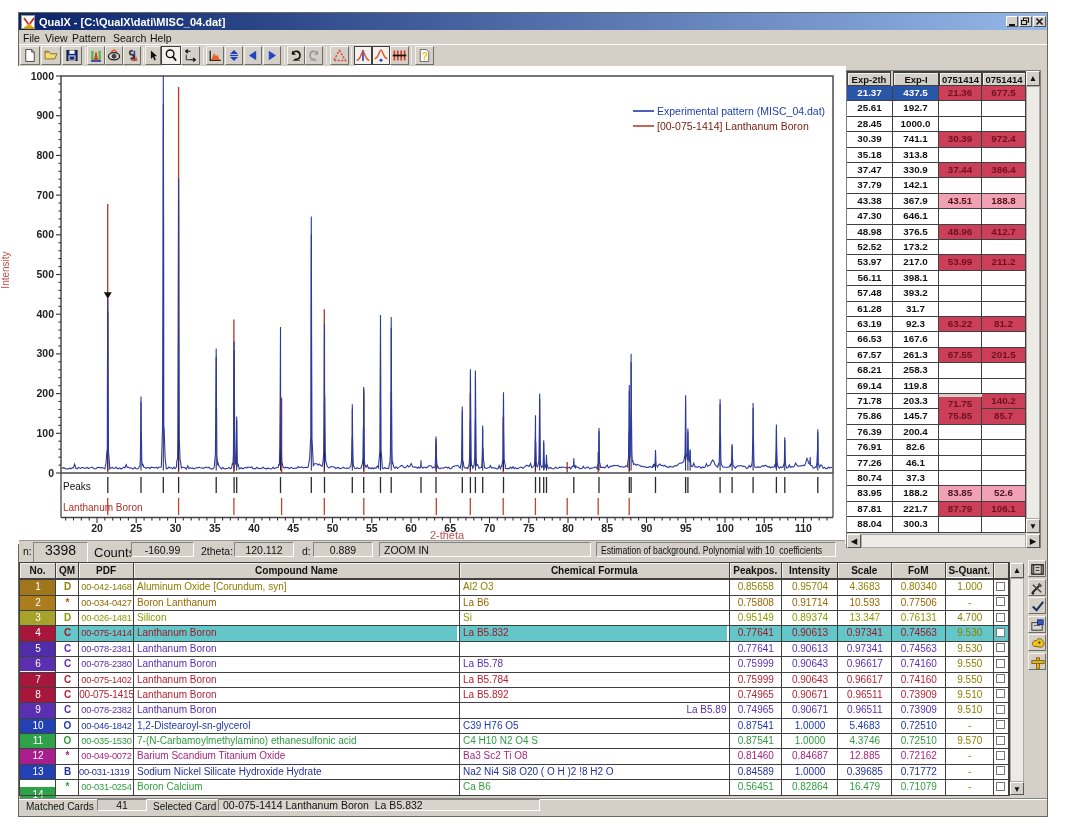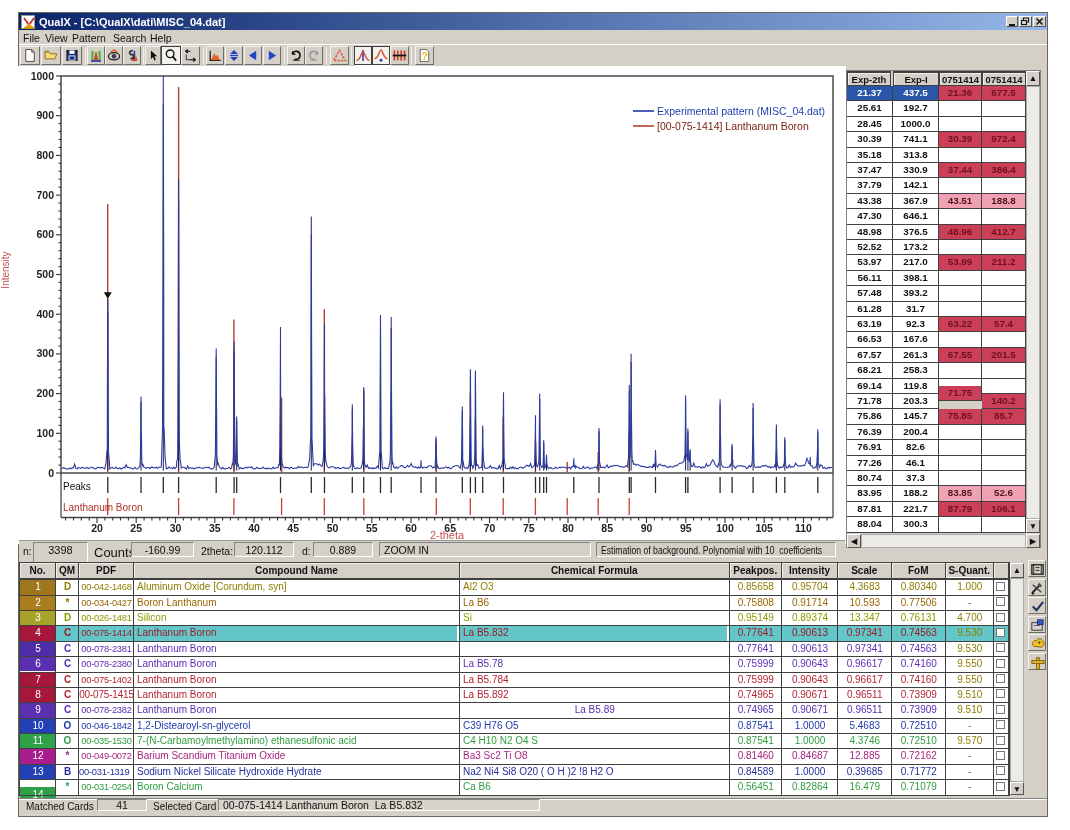--- a/index.html
+++ b/index.html
@@ -529,40 +529,40 @@
 <div class="rtc" style="left:893px;top:286.2px;width:46px;height:15.4px;background:#fff;color:#111">393.2</div>
 <div class="rtc" style="left:939px;top:286.2px;width:43px;height:15.4px;background:#fff;color:#111"></div>
 <div class="rtc" style="left:982px;top:286.2px;width:44px;height:15.4px;background:#fff;color:#111"></div>
 <div class="rtc" style="left:847px;top:301.6px;width:46px;height:15.4px;background:#fff;color:#111">61.28</div>
 <div class="rtc" style="left:893px;top:301.6px;width:46px;height:15.4px;background:#fff;color:#111">31.7</div>
 <div class="rtc" style="left:939px;top:301.6px;width:43px;height:15.4px;background:#fff;color:#111"></div>
 <div class="rtc" style="left:982px;top:301.6px;width:44px;height:15.4px;background:#fff;color:#111"></div>
 <div class="rtc" style="left:847px;top:317.0px;width:46px;height:15.4px;background:#fff;color:#111">63.19</div>
 <div class="rtc" style="left:893px;top:317.0px;width:46px;height:15.4px;background:#fff;color:#111">92.3</div>
 <div class="rtc" style="left:939px;top:317.0px;width:43px;height:15.4px;background:#cb3f59;color:#70101e">63.22</div>
-<div class="rtc" style="left:982px;top:317.0px;width:44px;height:15.4px;background:#cb3f59;color:#70101e">57.4</div>
+<div class="rtc" style="left:982px;top:317.0px;width:44px;height:15.4px;background:#cb3f59;color:#70101e">81.2</div>
 <div class="rtc" style="left:847px;top:332.4px;width:46px;height:15.4px;background:#fff;color:#111">66.53</div>
 <div class="rtc" style="left:893px;top:332.4px;width:46px;height:15.4px;background:#fff;color:#111">167.6</div>
 <div class="rtc" style="left:939px;top:332.4px;width:43px;height:15.4px;background:#fff;color:#111"></div>
 <div class="rtc" style="left:982px;top:332.4px;width:44px;height:15.4px;background:#fff;color:#111"></div>
 <div class="rtc" style="left:847px;top:347.8px;width:46px;height:15.4px;background:#fff;color:#111">67.57</div>
 <div class="rtc" style="left:893px;top:347.8px;width:46px;height:15.4px;background:#fff;color:#111">261.3</div>
 <div class="rtc" style="left:939px;top:347.8px;width:43px;height:15.4px;background:#cb3f59;color:#70101e">67.55</div>
 <div class="rtc" style="left:982px;top:347.8px;width:44px;height:15.4px;background:#cb3f59;color:#70101e">201.5</div>
 <div class="rtc" style="left:847px;top:363.2px;width:46px;height:15.4px;background:#fff;color:#111">68.21</div>
 <div class="rtc" style="left:893px;top:363.2px;width:46px;height:15.4px;background:#fff;color:#111">258.3</div>
 <div class="rtc" style="left:939px;top:363.2px;width:43px;height:15.4px;background:#fff;color:#111"></div>
 <div class="rtc" style="left:982px;top:363.2px;width:44px;height:15.4px;background:#fff;color:#111"></div>
 <div class="rtc" style="left:847px;top:378.6px;width:46px;height:15.4px;background:#fff;color:#111">69.14</div>
 <div class="rtc" style="left:893px;top:378.6px;width:46px;height:15.4px;background:#fff;color:#111">119.8</div>
 <div class="rtc" style="left:939px;top:378.6px;width:43px;height:15.4px;background:#fff;color:#111"></div>
 <div class="rtc" style="left:982px;top:378.6px;width:44px;height:15.4px;background:#fff;color:#111"></div>
 <div class="rtc" style="left:847px;top:394.0px;width:46px;height:15.4px;background:#fff;color:#111">71.78</div>
 <div class="rtc" style="left:893px;top:394.0px;width:46px;height:15.4px;background:#fff;color:#111">203.3</div>
-<div class="rtc" style="left:939px;top:386px;width:43px;height:15.4px;background:#cb3f59;color:#70101e">71.75</div>
+<div class="rtc" style="left:939px;top:397px;width:43px;height:15.4px;background:#cb3f59;color:#70101e">71.75</div>
 <div class="rtc" style="left:982px;top:394.0px;width:44px;height:15.4px;background:#cb3f59;color:#70101e">140.2</div>
 <div class="rtc" style="left:847px;top:409.4px;width:46px;height:15.4px;background:#fff;color:#111">75.86</div>
 <div class="rtc" style="left:893px;top:409.4px;width:46px;height:15.4px;background:#fff;color:#111">145.7</div>
 <div class="rtc" style="left:939px;top:409.4px;width:43px;height:15.4px;background:#cb3f59;color:#70101e">75.85</div>
 <div class="rtc" style="left:982px;top:409.4px;width:44px;height:15.4px;background:#cb3f59;color:#70101e">85.7</div>
 <div class="rtc" style="left:847px;top:424.8px;width:46px;height:15.4px;background:#fff;color:#111">76.39</div>
 <div class="rtc" style="left:893px;top:424.8px;width:46px;height:15.4px;background:#fff;color:#111">200.4</div>
 <div class="rtc" style="left:939px;top:424.8px;width:43px;height:15.4px;background:#fff;color:#111"></div>
 <div class="rtc" style="left:982px;top:424.8px;width:44px;height:15.4px;background:#fff;color:#111"></div>
 <div class="rtc" style="left:847px;top:440.2px;width:46px;height:15.4px;background:#fff;color:#111">76.91</div>
@@ -590,21 +590,21 @@
 <div class="rtc" style="left:939px;top:517.2px;width:43px;height:15.4px;background:#fff;color:#111"></div>
 <div class="rtc" style="left:982px;top:517.2px;width:44px;height:15.4px;background:#fff;color:#111"></div>
 <div class="sb" style="left:1026px;top:71.0px;width:14px;height:15px">▲</div>
 <div style="position:absolute;left:1026px;top:86.0px;width:14px;height:432.6px;background:#ecebe6;border:1px solid #aaa"></div>
 <div class="sb" style="left:1026px;top:518.6px;width:14px;height:14px">▼</div>
 <div class="sb" style="left:847px;top:533.6px;width:14px;height:14px">◀</div>
 <div style="position:absolute;left:861px;top:533.6px;width:165px;height:14px;background:#ecebe6;border:1px solid #aaa"></div>
 <div class="sb" style="left:1026px;top:533.6px;width:14px;height:14px">▶</div>
 <div style="position:absolute;left:19px;top:540px;width:826px;height:20px;background:#d4d0c8;border-top:1px solid #999"></div>
 <div style="position:absolute;left:23px;top:544.5px;font-size:10.5px;color:#111">n:</div>
-<div style="position:absolute;left:33px;top:542px;width:55px;height:27px;background:#d4d0c8;border-top:1px solid #848484;border-left:1px solid #848484;border-bottom:1px solid #fff;border-right:1px solid #fff;font-size:11px;line-height:14px;text-align:center;color:#111;">3398</div>
+<div style="position:absolute;left:33px;top:542px;width:55px;height:27px;background:#d4d0c8;border-top:1px solid #848484;border-left:1px solid #848484;border-bottom:1px solid #fff;border-right:1px solid #fff;font-size:14px;line-height:14px;text-align:center;color:#111;">3398</div>
 <div style="position:absolute;left:94px;top:544.5px;font-size:13px;color:#111">Counts:</div>
 <div style="position:absolute;left:131px;top:542px;width:63px;height:15px;background:#d4d0c8;border-top:1px solid #848484;border-left:1px solid #848484;border-bottom:1px solid #fff;border-right:1px solid #fff;font-size:10.5px;line-height:14px;text-align:center;color:#111;">-160.99</div>
 <div style="position:absolute;left:201px;top:544.5px;font-size:10.5px;color:#111">2theta:</div>
 <div style="position:absolute;left:234px;top:542px;width:60px;height:15px;background:#d4d0c8;border-top:1px solid #848484;border-left:1px solid #848484;border-bottom:1px solid #fff;border-right:1px solid #fff;font-size:10.5px;line-height:14px;text-align:center;color:#111;">120.112</div>
 <div style="position:absolute;left:302px;top:544.5px;font-size:10.5px;color:#111">d:</div>
 <div style="position:absolute;left:313px;top:542px;width:60px;height:15px;background:#d4d0c8;border-top:1px solid #848484;border-left:1px solid #848484;border-bottom:1px solid #fff;border-right:1px solid #fff;font-size:10.5px;line-height:14px;text-align:center;color:#111;">0.889</div>
 <div style="position:absolute;left:379px;top:542px;width:212px;height:15px;background:#d4d0c8;border-top:1px solid #848484;border-left:1px solid #848484;border-bottom:1px solid #fff;border-right:1px solid #fff;font-size:10.5px;line-height:14px;text-align:left;color:#111;padding-left:4px;">ZOOM IN</div>
 <div style="position:absolute;left:596px;top:542px;width:240px;height:15px;background:#d4d0c8;border-top:1px solid #848484;border-left:1px solid #848484;border-bottom:1px solid #fff;border-right:1px solid #fff;font-size:10.5px;line-height:14px;text-align:left;color:#111;padding-left:4px;"><span style="font-size:10px;display:inline-block;transform:scaleX(0.86);transform-origin:0 0;white-space:nowrap">Estimation of background. Polynomial with 10&nbsp; coefficients</span></div>
 <div style="position:absolute;left:19px;top:562.0px;width:991px;height:233.5px;border:1px solid #404040;background:#fff"></div>
 <div class="bth" style="left:20px;top:563.0px;width:36px;height:16.2px">No.</div>
@@ -712,21 +712,21 @@
 <div class="btc" style="left:782px;top:686.9px;width:56px;height:15.4px;background:#fff;color:#B52233;text-align:center;">0.90671</div>
 <div class="btc" style="left:838px;top:686.9px;width:53.5px;height:15.4px;background:#fff;color:#B52233;text-align:center;">0.96511</div>
 <div class="btc" style="left:891.5px;top:686.9px;width:54.5px;height:15.4px;background:#fff;color:#B52233;text-align:center;">0.73909</div>
 <div class="btc" style="left:946px;top:686.9px;width:47.5px;height:15.4px;background:#fff;color:#8F7D00;text-align:center;">9.510</div>
 <div class="btc" style="left:993.5px;top:686.9px;width:15.5px;height:15.4px;background:#fff"></div>
 <div style="position:absolute;left:995.5px;top:689.4px;width:9px;height:9px;background:#fff;border:1px solid #777"></div>
 <div class="btc" style="left:20px;top:702.2px;width:36px;height:15.4px;background:#5A30B0;color:#fff;text-align:center;">9</div>
 <div class="btc" style="left:56px;top:702.2px;width:23px;height:15.4px;background:#fff;color:#5A2DB4;text-align:center;"><b>C</b></div>
 <div class="btc" style="left:79px;top:702.2px;width:55px;height:15.4px;background:#fff;color:#5A2DB4;text-align:center;"><span style="font-size:9.3px;letter-spacing:-0.2px">00-078-2382</span></div>
 <div class="btc" style="left:134px;top:702.2px;width:323px;height:15.4px;background:#fff;color:#5A2DB4;text-align:left;padding-left:3px;">Lanthanum Boron</div>
-<div class="btc" style="left:460px;top:702.2px;width:266.5px;height:15.4px;background:#fff;color:#5A2DB4;text-align:center;padding-left:3px;">La B5.89</div>
+<div class="btc" style="left:460px;top:702.2px;width:266.5px;height:15.4px;background:#fff;color:#5A2DB4;text-align:right;padding-left:3px;">La B5.89</div>
 <div class="btc" style="left:729.5px;top:702.2px;width:52.5px;height:15.4px;background:#fff;color:#5A2DB4;text-align:center;">0.74965</div>
 <div class="btc" style="left:782px;top:702.2px;width:56px;height:15.4px;background:#fff;color:#5A2DB4;text-align:center;">0.90671</div>
 <div class="btc" style="left:838px;top:702.2px;width:53.5px;height:15.4px;background:#fff;color:#5A2DB4;text-align:center;">0.96511</div>
 <div class="btc" style="left:891.5px;top:702.2px;width:54.5px;height:15.4px;background:#fff;color:#5A2DB4;text-align:center;">0.73909</div>
 <div class="btc" style="left:946px;top:702.2px;width:47.5px;height:15.4px;background:#fff;color:#8F7D00;text-align:center;">9.510</div>
 <div class="btc" style="left:993.5px;top:702.2px;width:15.5px;height:15.4px;background:#fff"></div>
 <div style="position:absolute;left:995.5px;top:704.7px;width:9px;height:9px;background:#fff;border:1px solid #777"></div>
 <div class="btc" style="left:20px;top:717.6px;width:36px;height:15.4px;background:#2340B5;color:#fff;text-align:center;">10</div>
 <div class="btc" style="left:56px;top:717.6px;width:23px;height:15.4px;background:#fff;color:#1F3BAE;text-align:center;"><b>O</b></div>
 <div class="btc" style="left:79px;top:717.6px;width:55px;height:15.4px;background:#fff;color:#1F3BAE;text-align:center;"><span style="font-size:9.3px;letter-spacing:-0.2px">00-046-1842</span></div>

